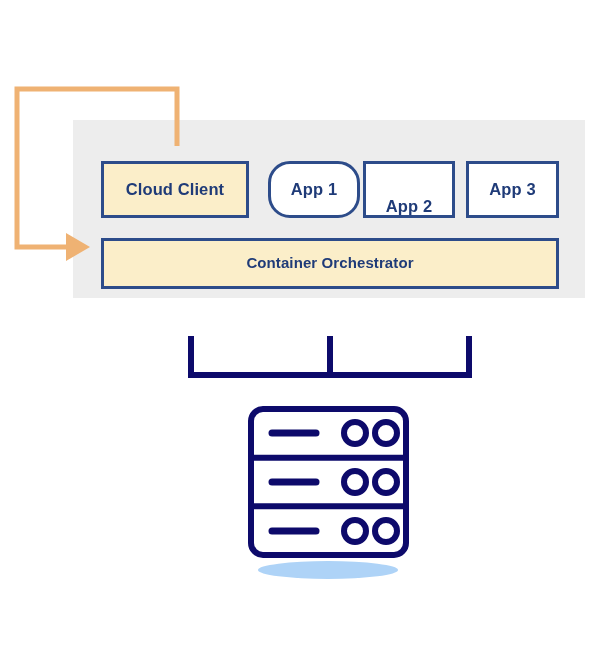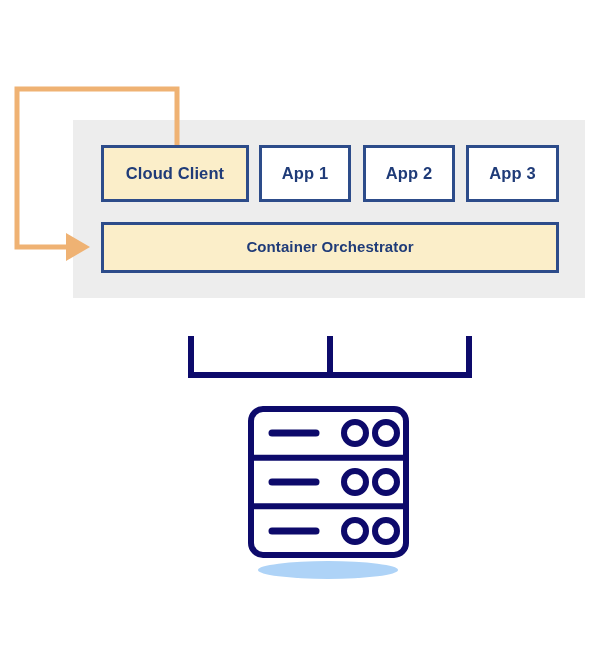--- a/index.html
+++ b/index.html
@@ -36,30 +36,31 @@
     box-sizing: border-box;
     border: 3px solid #2d4c8a;
     display: flex;
     align-items: center;
     justify-content: center;
     color: #1f3b78;
     font-weight: bold;
     letter-spacing: 0.1px;
     text-align: center;
     line-height: 1.1;
+    margin-top: 16px;
   }
   .node-box.cream { background: #fbeec9; }
   .node-box.white { background: #ffffff; }
 
   .box-cloud-client {
     left: 101px; top: 145px; width: 148px; height: 57px;
     font-size: 16.5px;
   }
-  .box-app1 { left: 259px; top: 145px; width: 92px; height: 57px; font-size: 16.5px; }
-  .box-app2 { left: 363px; top: 145px; width: 92px; height: 57px; font-size: 16.5px; }
+  .box-app1 { left: 268px; top: 145px; width: 92px; height: 57px; font-size: 16.5px; border-radius: 22px; }
+  .box-app2 { left: 363px; top: 145px; width: 92px; height: 57px; font-size: 16.5px; align-items: flex-end; }
   .box-app3 { left: 466px; top: 145px; width: 93px; height: 57px; font-size: 16.5px; }
 
   .box-orchestrator {
     left: 101px; top: 222px; width: 458px; height: 51px;
     font-size: 15px;
   }
 
   
   .connector-feedback {
     position: absolute;

